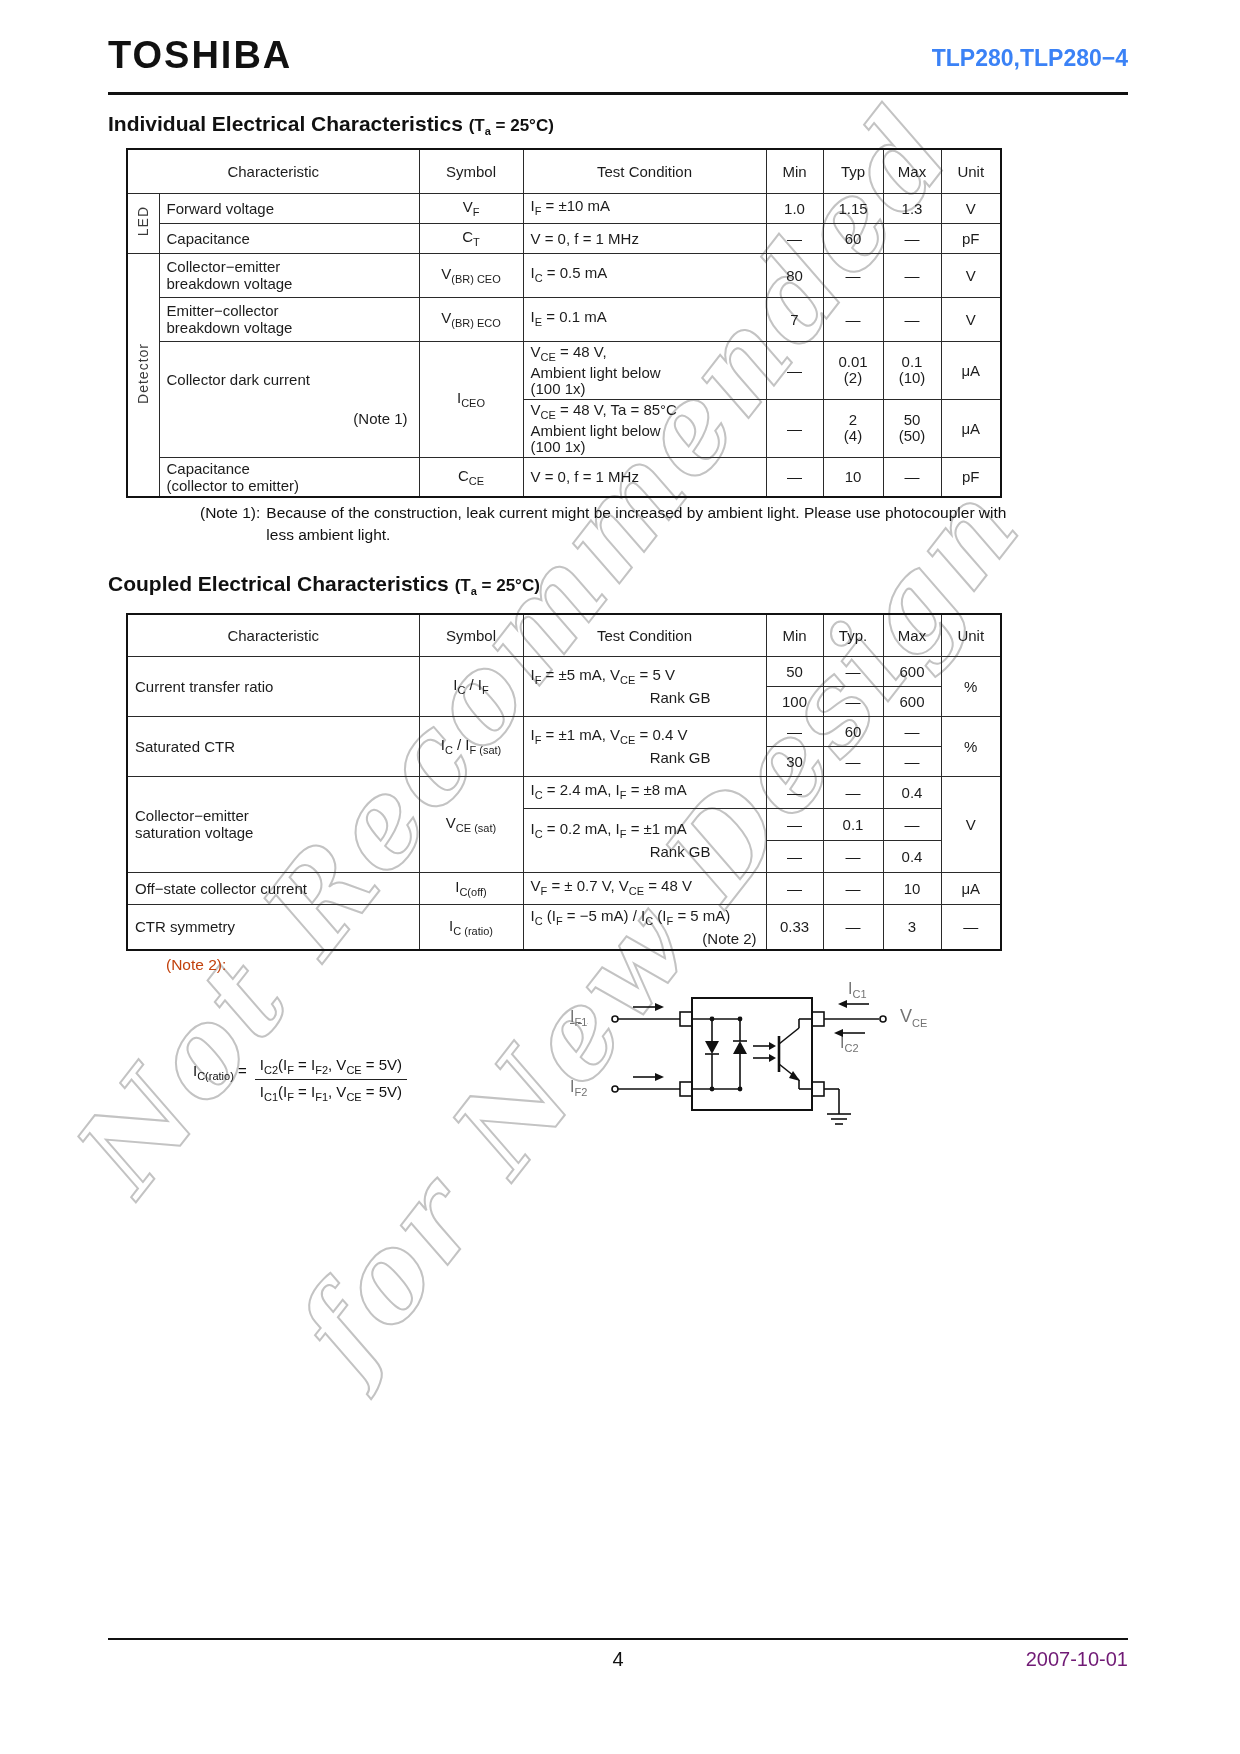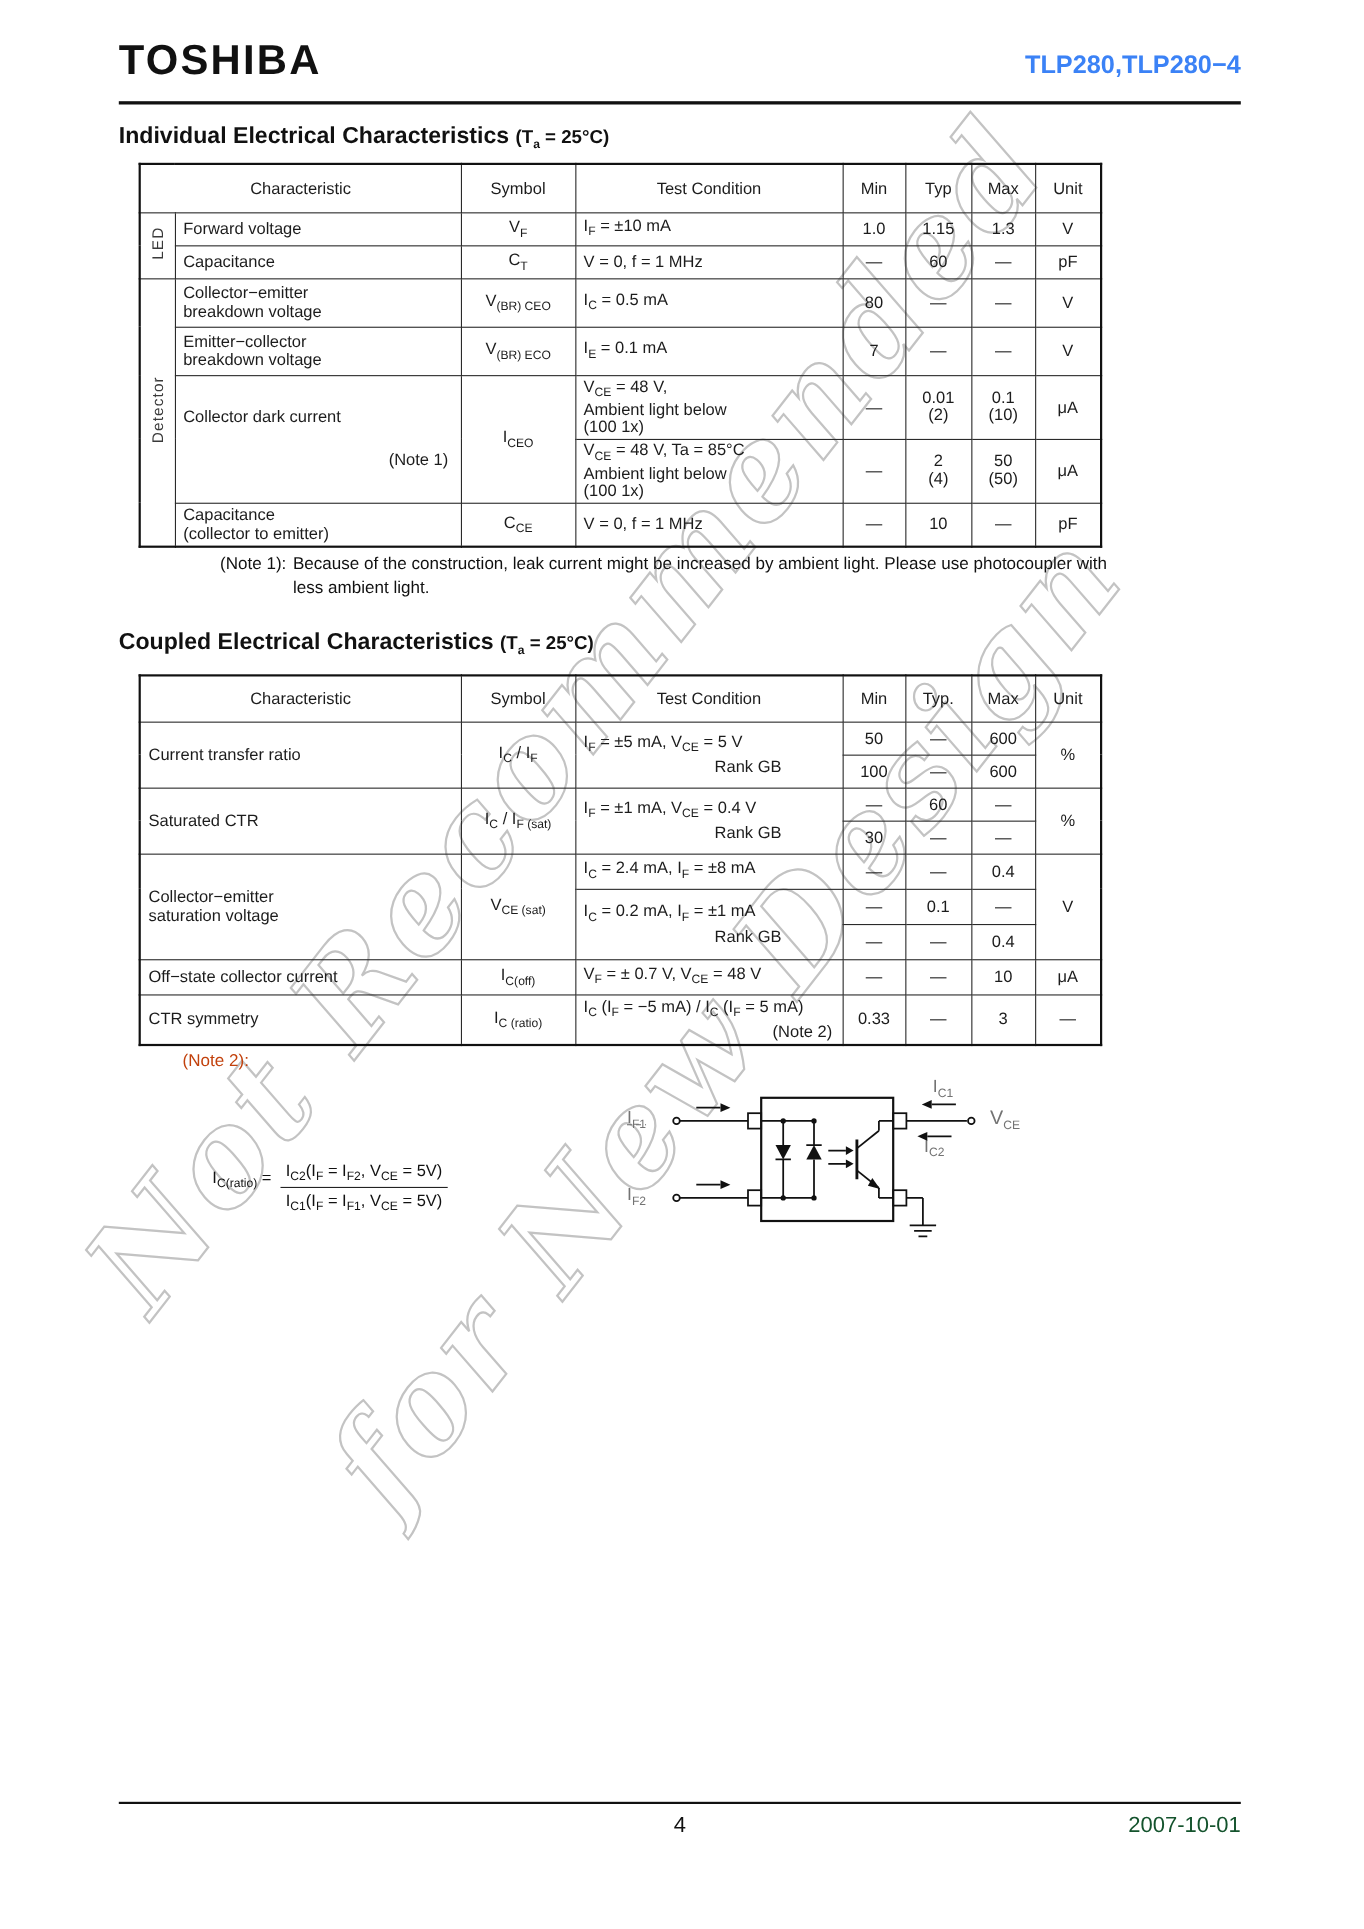--- a/index.html
+++ b/index.html
@@ -84,21 +84,21 @@
   .clabel { position:absolute; font-size:16px; color:#737373; white-space:nowrap; }
   .lab-if1 { left:18px; top:22px;text-decoration:underline; }
   .lab-if2 { left:18px; top:92px; }
   .lab-ic1 { left:296px; top:-6px; }
   .lab-ic2 { left:288px; top:48px; }
   .lab-vce { left:348px; top:20px; font-size:18px; }
 
   
   .footer-rule { position:absolute; left:108px; right:112px; top:1638px; height:2px; background:#111; }
   .footer-page { position:absolute; left:108px; right:112px; top:1648px; text-align:center; font-size:20px; color:#111; }
-  .footer-date { position:absolute; right:112px; top:1648px; font-size:20px; color:#14532d;text-align:right; }
+  .footer-date { position:absolute; right:112px; top:1648px; font-size:20px; color:#701a75;text-align:right; }
 </style>
 </head>
 <body>
 
 <div class="page">
 
   <div class="watermark">
     <span class="wm-line wm1">Not Recommended</span>
     <span class="wm-line wm2">for New Design</span>
   </div>

